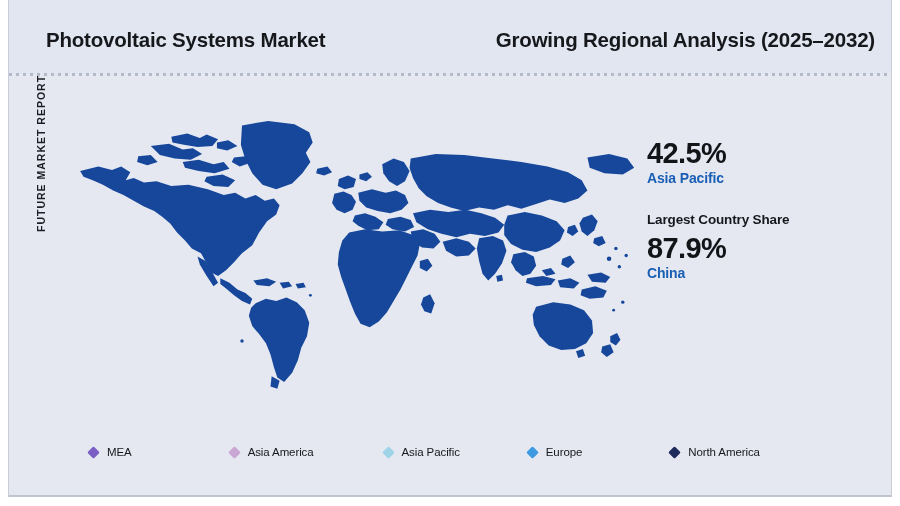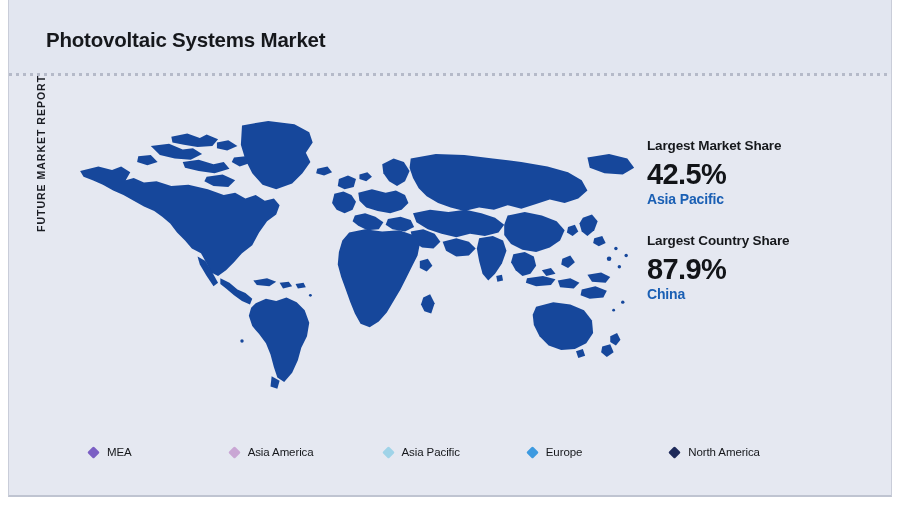--- a/index.html
+++ b/index.html
@@ -176,20 +176,21 @@
   .lg-4 { margin-left: 80px; padding-left: 8px; }
 </style>
 </head>
 <body>
 
 <div class="infographic">
 
   <div class="header">
     <div class="header-inner">
       <div class="title-left">Photovoltaic Systems  Market</div>
+      <div class="title-right">Growing Regional Analysis (2025–2032)</div>
     </div>
   </div>
   <div class="dotted-rule"></div>
 
   <div class="brand-vertical-wrap">
     <div class="brand-vertical">FUTURE MARKET REPORT</div>
   </div>
 
   <div class="map-area">
     <svg viewBox="0 0 1000 500" preserveAspectRatio="xMidYMid meet">
@@ -298,21 +299,20 @@
         <circle cx="968" cy="338" r="3"></circle>
         <circle cx="952" cy="352" r="2.5"></circle>
         <circle cx="420" cy="326" r="2.5"></circle>
         <circle cx="300" cy="406" r="3"></circle>
       </g>
     </svg>
   </div>
 
   <div class="stats">
     <div class="stat-block">
-      <div class="stat-label">Largest Market Share</div>
       <div class="stat-value">42.5%</div>
       <div class="stat-sub">Asia Pacific</div>
     </div>
     <div class="stat-block">
       <div class="stat-label">Largest Country Share</div>
       <div class="stat-value">87.9%</div>
       <div class="stat-sub">China</div>
     </div>
   </div>
 

